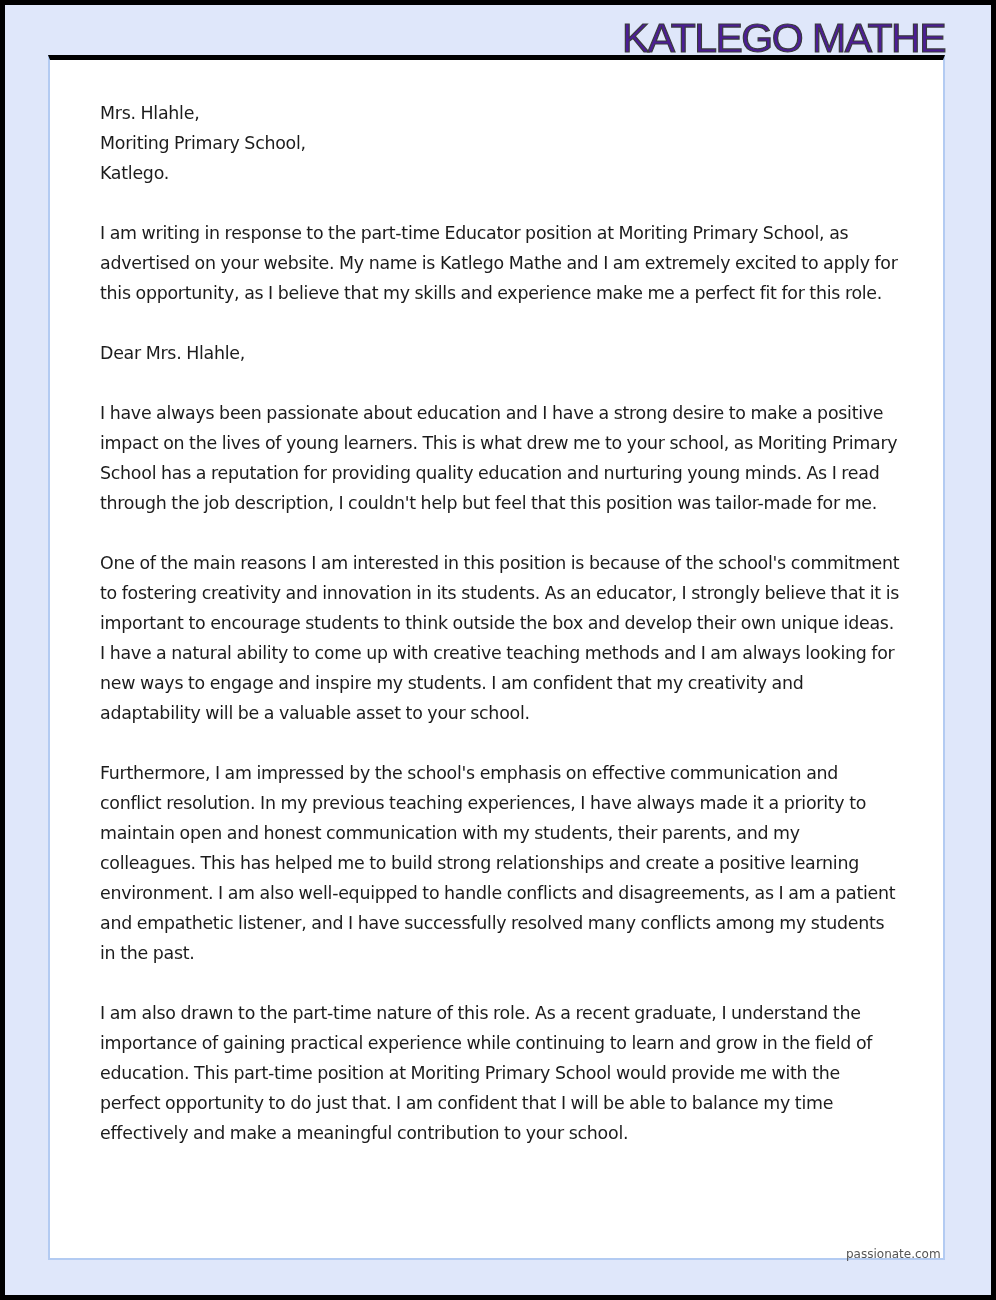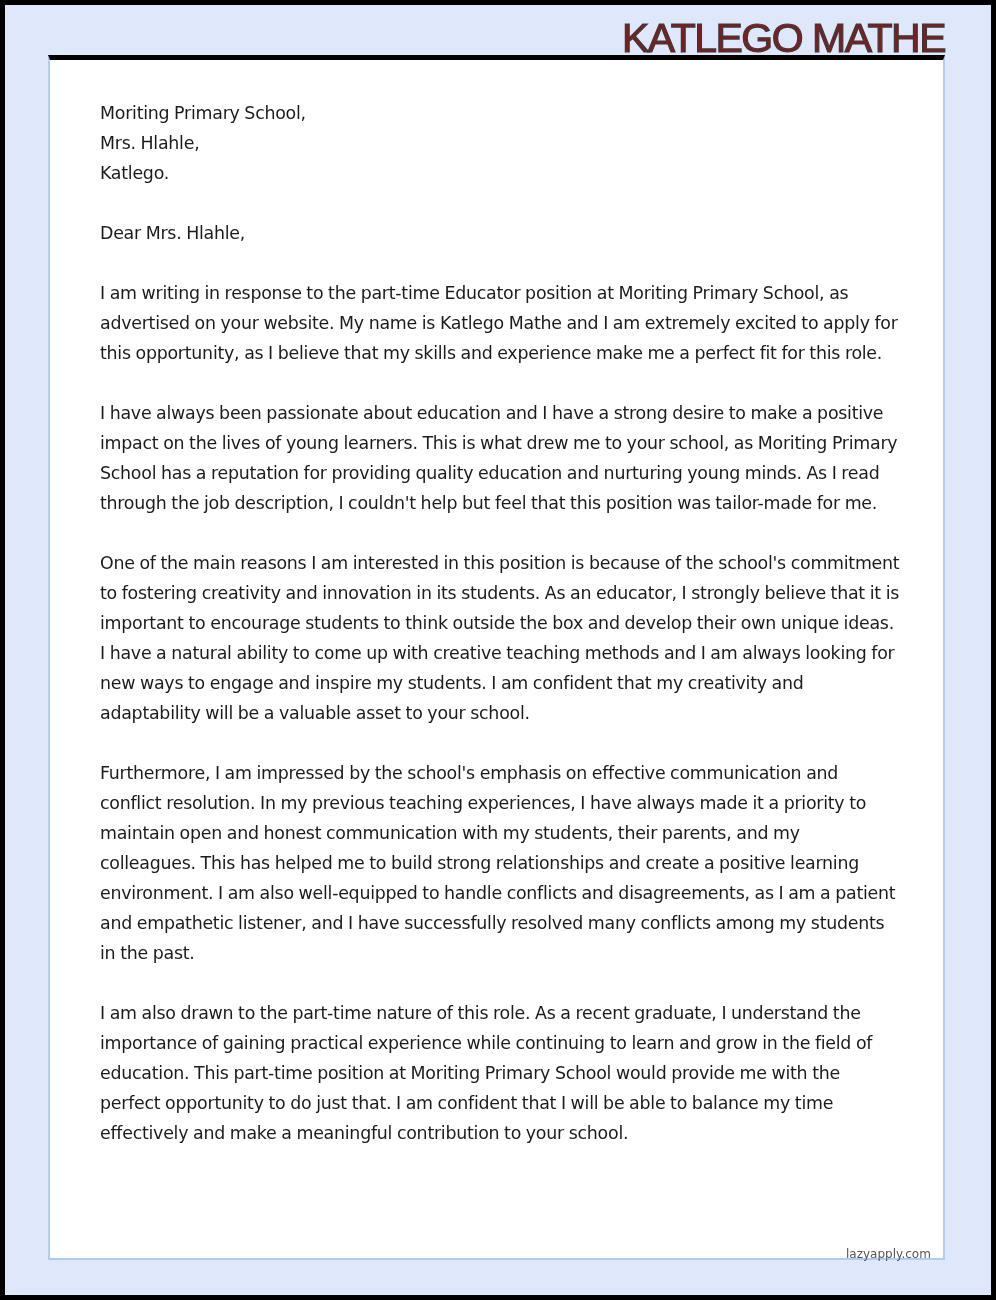--- a/index.html
+++ b/index.html
@@ -18,21 +18,21 @@
       background: #dfe7fa;
       overflow: hidden;
     }
     .name {
       position: absolute;
       right: 46px;
       top: 9px;
       font-family: "Liberation Sans", sans-serif;
       font-size: 41px;
       letter-spacing: -1.5px;
-      color: #7f1d1d;
+      color: #4c1d95;
       -webkit-text-stroke: 1.2px #3a3a3e;
       line-height: 48px;
       white-space: nowrap;
     }
     .paper {
       position: absolute;
       left: 43px;
       top: 50px;
       width: 897px;
       height: 1205px;
@@ -72,26 +72,26 @@
 </head>
 <body>
 
 <div class="frame">
   <div class="name">KATLEGO MATHE</div>
 
   <div class="paper"></div>
 
   <div class="letter">
     <div class="addr">
+      <span>Mrs. Hlahle,</span>
       <span>Moriting Primary School,</span>
-      <span>Mrs. Hlahle,</span>
       <span>Katlego.</span>
     </div>
+    <p>I am writing in response to the part-time Educator position at Moriting Primary School, as advertised on your website. My name is Katlego Mathe and I am extremely excited to apply for this opportunity, as I believe that my skills and experience make me a perfect fit for this role.</p>
     <p>Dear Mrs. Hlahle,</p>
-    <p>I am writing in response to the part-time Educator position at Moriting Primary School, as advertised on your website. My name is Katlego Mathe and I am extremely excited to apply for this opportunity, as I believe that my skills and experience make me a perfect fit for this role.</p>
     <p>I have always been passionate about education and I have a strong desire to make a positive impact on the lives of young learners. This is what drew me to your school, as Moriting Primary School has a reputation for providing quality education and nurturing young minds. As I read through the job description, I couldn't help but feel that this position was tailor-made for me.</p>
     <p>One of the main reasons I am interested in this position is because of the school's commitment to fostering creativity and innovation in its students. As an educator, I strongly believe that it is important to encourage students to think outside the box and develop their own unique ideas. I have a natural ability to come up with creative teaching methods and I am always looking for new ways to engage and inspire my students. I am confident that my creativity and adaptability will be a valuable asset to your school.</p>
     <p>Furthermore, I am impressed by the school's emphasis on effective communication and conflict resolution. In my previous teaching experiences, I have always made it a priority to maintain open and honest communication with my students, their parents, and my colleagues. This has helped me to build strong relationships and create a positive learning environment. I am also well-equipped to handle conflicts and disagreements, as I am a patient and empathetic listener, and I have successfully resolved many conflicts among my students in the past.</p>
     <p>I am also drawn to the part-time nature of this role. As a recent graduate, I understand the importance of gaining practical experience while continuing to learn and grow in the field of education. This part-time position at Moriting Primary School would provide me with the perfect opportunity to do just that. I am confident that I will be able to balance my time effectively and make a meaningful contribution to your school.</p>
   </div>
 
-  <div class="watermark">lazyapply.com</div>
+  <div class="watermark">passionate.com</div>
 </div>
 
 </body></html>

